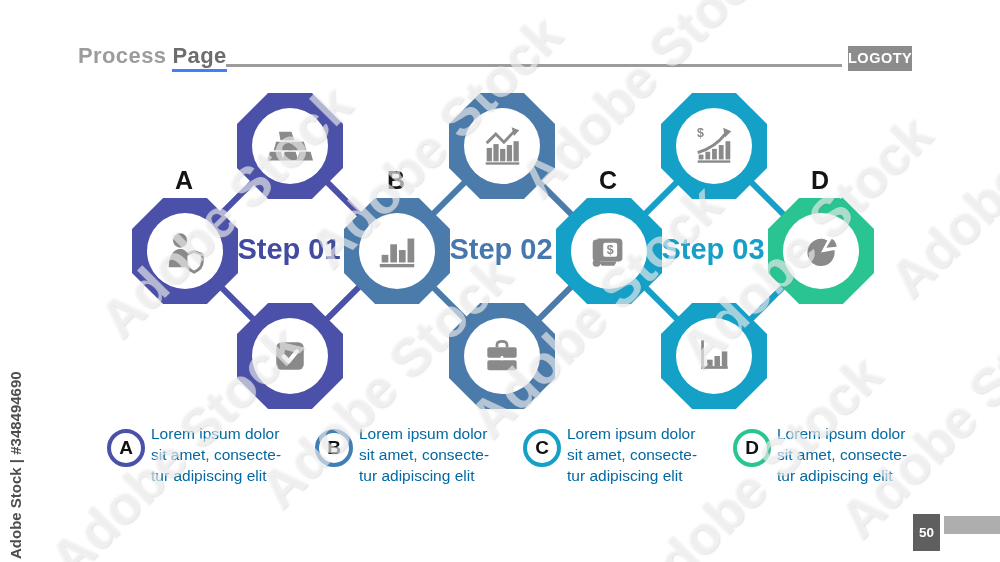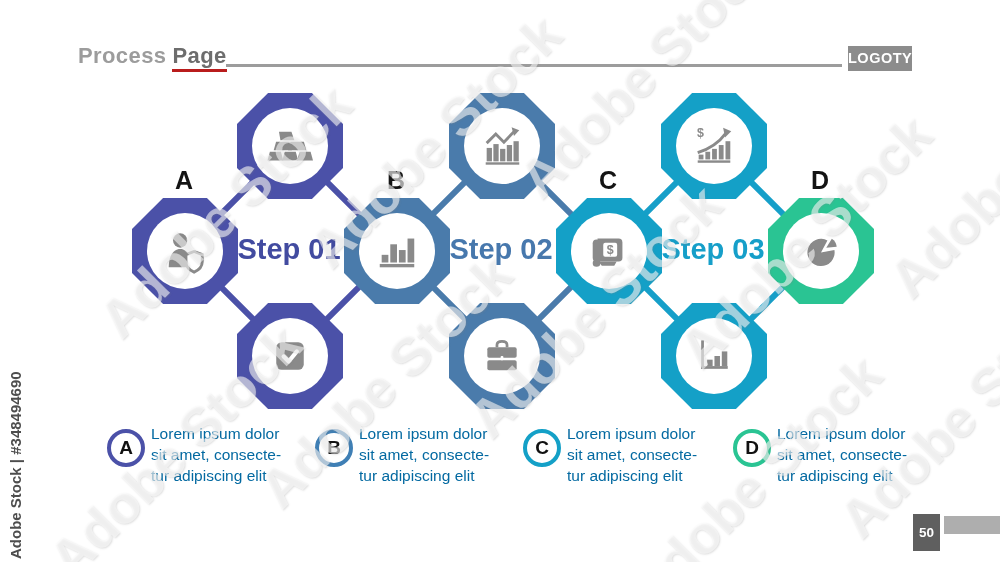--- a/index.html
+++ b/index.html
@@ -2,21 +2,21 @@
 <html><head>
 <meta charset="utf-8">
 <style>
   html,body{margin:0;padding:0;background:#e8e8e8;}
   .canvas{position:relative;width:1000px;height:562px;background:#ffffff;overflow:hidden;
           font-family:"Liberation Sans","DejaVu Sans",sans-serif;}
 
   
   .title{position:absolute;left:78px;top:43px;font-size:22px;font-weight:bold;letter-spacing:.4px;white-space:nowrap;}
   .title .t1{color:#9c9c9c;}
-  .title .t2{color:#6d6d6d;border-bottom:3px solid #b91c1c;padding-bottom:1px;margin-left:6px;}
+  .title .t2{color:#6d6d6d;border-bottom:3px solid #3b82f6;padding-bottom:1px;margin-left:6px;}
   .divider{position:absolute;left:226px;top:64px;width:616px;height:3px;background:#9c9c9c;}
   .logotype{position:absolute;left:848px;top:46px;width:64px;height:25px;background:#8c8c8c;color:#fff;
             font-size:14.5px;font-weight:bold;letter-spacing:.5px;line-height:25px;text-align:center;}
 
   
   .oct{position:absolute;width:106px;height:106px;display:flex;align-items:center;justify-content:center;
        clip-path:polygon(29.3% 0,70.7% 0,100% 29.3%,100% 70.7%,70.7% 100%,29.3% 100%,0 70.7%,0 29.3%);}
   .oct .disc{width:76px;height:76px;background:#fff;border-radius:50%;display:flex;align-items:center;justify-content:center;}
   .g1{background:#4b51a8;} .g2{background:#4a7bab;} .g3{background:#14a0c7;} .g4{background:#2ac493;}
 

